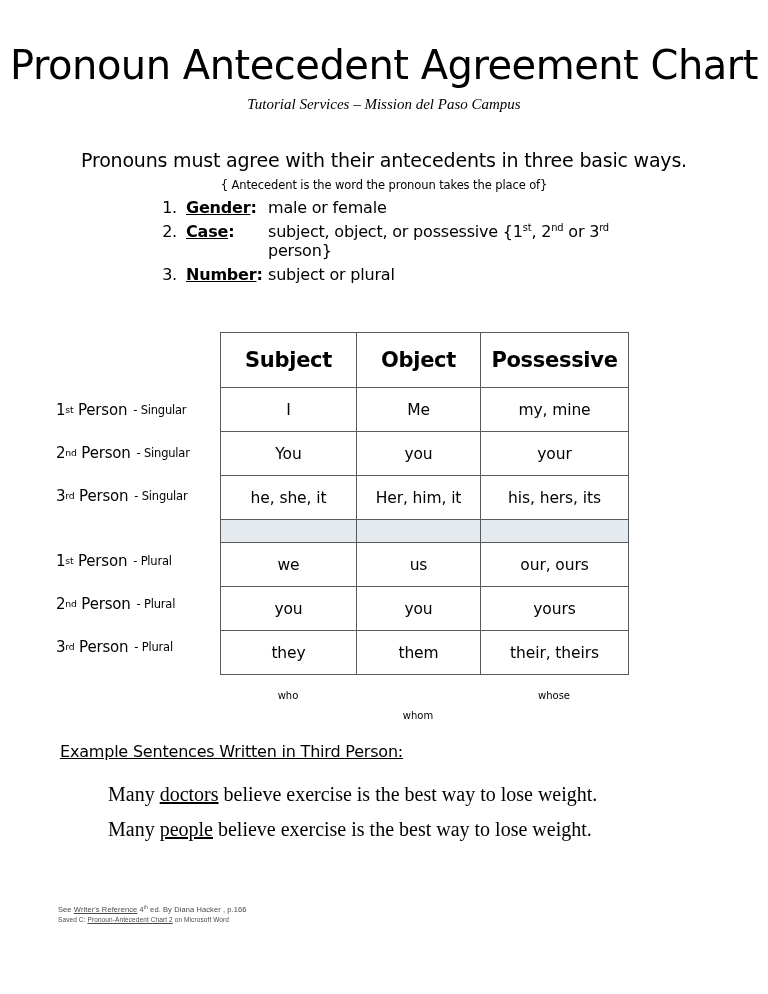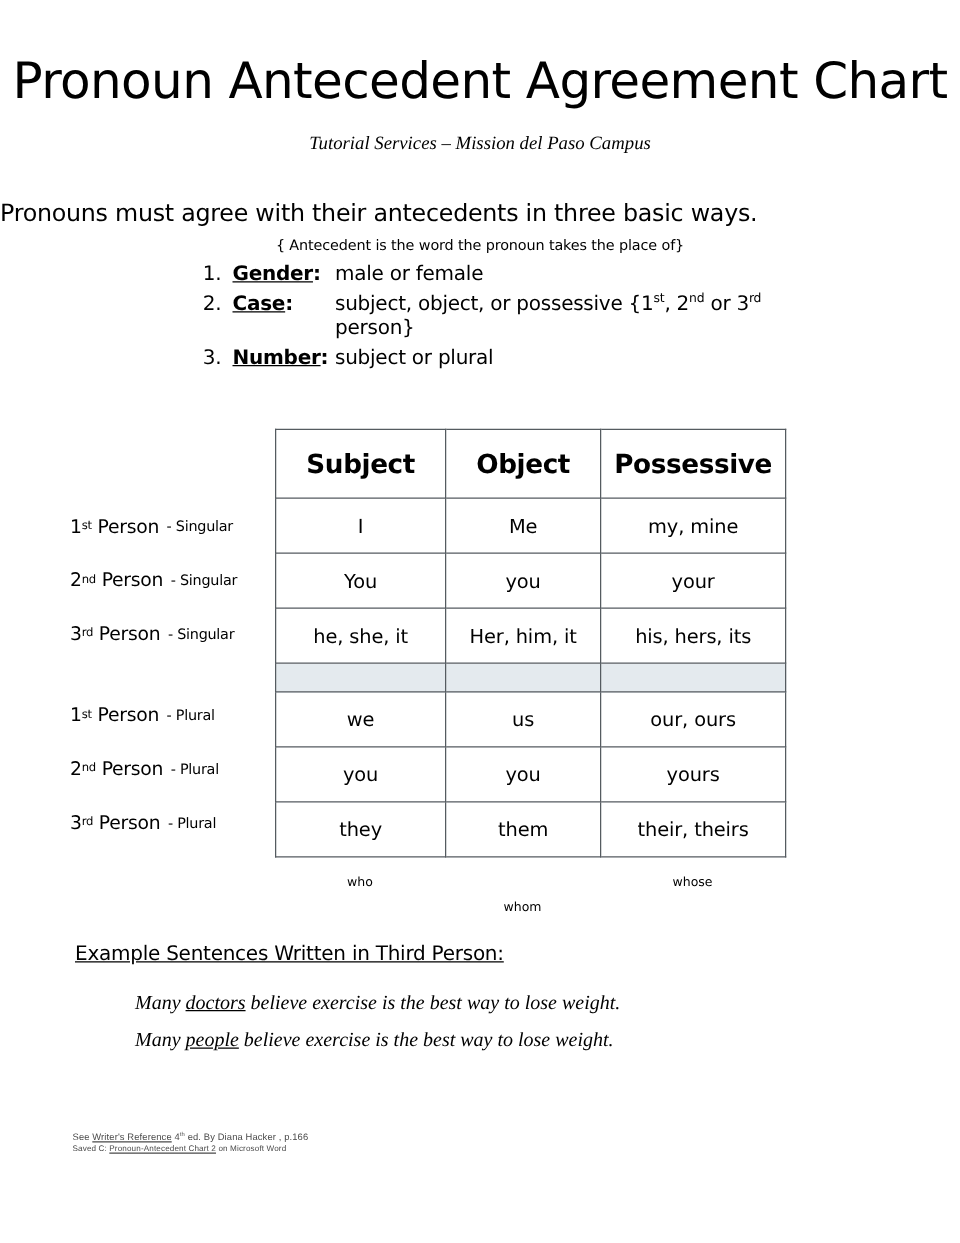--- a/index.html
+++ b/index.html
@@ -25,29 +25,29 @@
     letter-spacing: -0.5px;
     margin: 0;
     padding-top: 44px;
     line-height: 1.05;
   }
   .subtitle {
     text-align: center;
     font-family: "Liberation Serif", serif;
     font-style: italic;
     font-size: 15px;
-    margin-top: 21px;
+    margin-top: 10px;
   }
 
   
   .intro-wrap {
     margin-top: 36px;
   }
   .intro-line {
-    text-align: left;
+    text-align: center;
     font-size: 19px;
     letter-spacing: -0.2px;
   }
   .antecedent-note {
     text-align: center;
     font-size: 11.5px;
     margin-top: 7px;
     letter-spacing: -0.1px;
   }
   .rules {
@@ -160,22 +160,21 @@
     margin-top: 74px;
     padding-left: 60px;
   }
   .examples-heading {
     font-size: 16px;
     text-decoration: underline;
     letter-spacing: -0.2px;
   }
   .example-sentence {
     font-family: "Liberation Serif", serif;
-    font-style: italic;
-    font-size: 16px;
+    font-size: 20px;
     margin-top: 12px;
     padding-left: 48px;
   }
   .example-sentence:nth-of-type(2) { margin-top: 22px; }
   .example-sentence u { text-decoration: underline; }
 
   
   .footnote {
     position: absolute;
     left: 58px;

